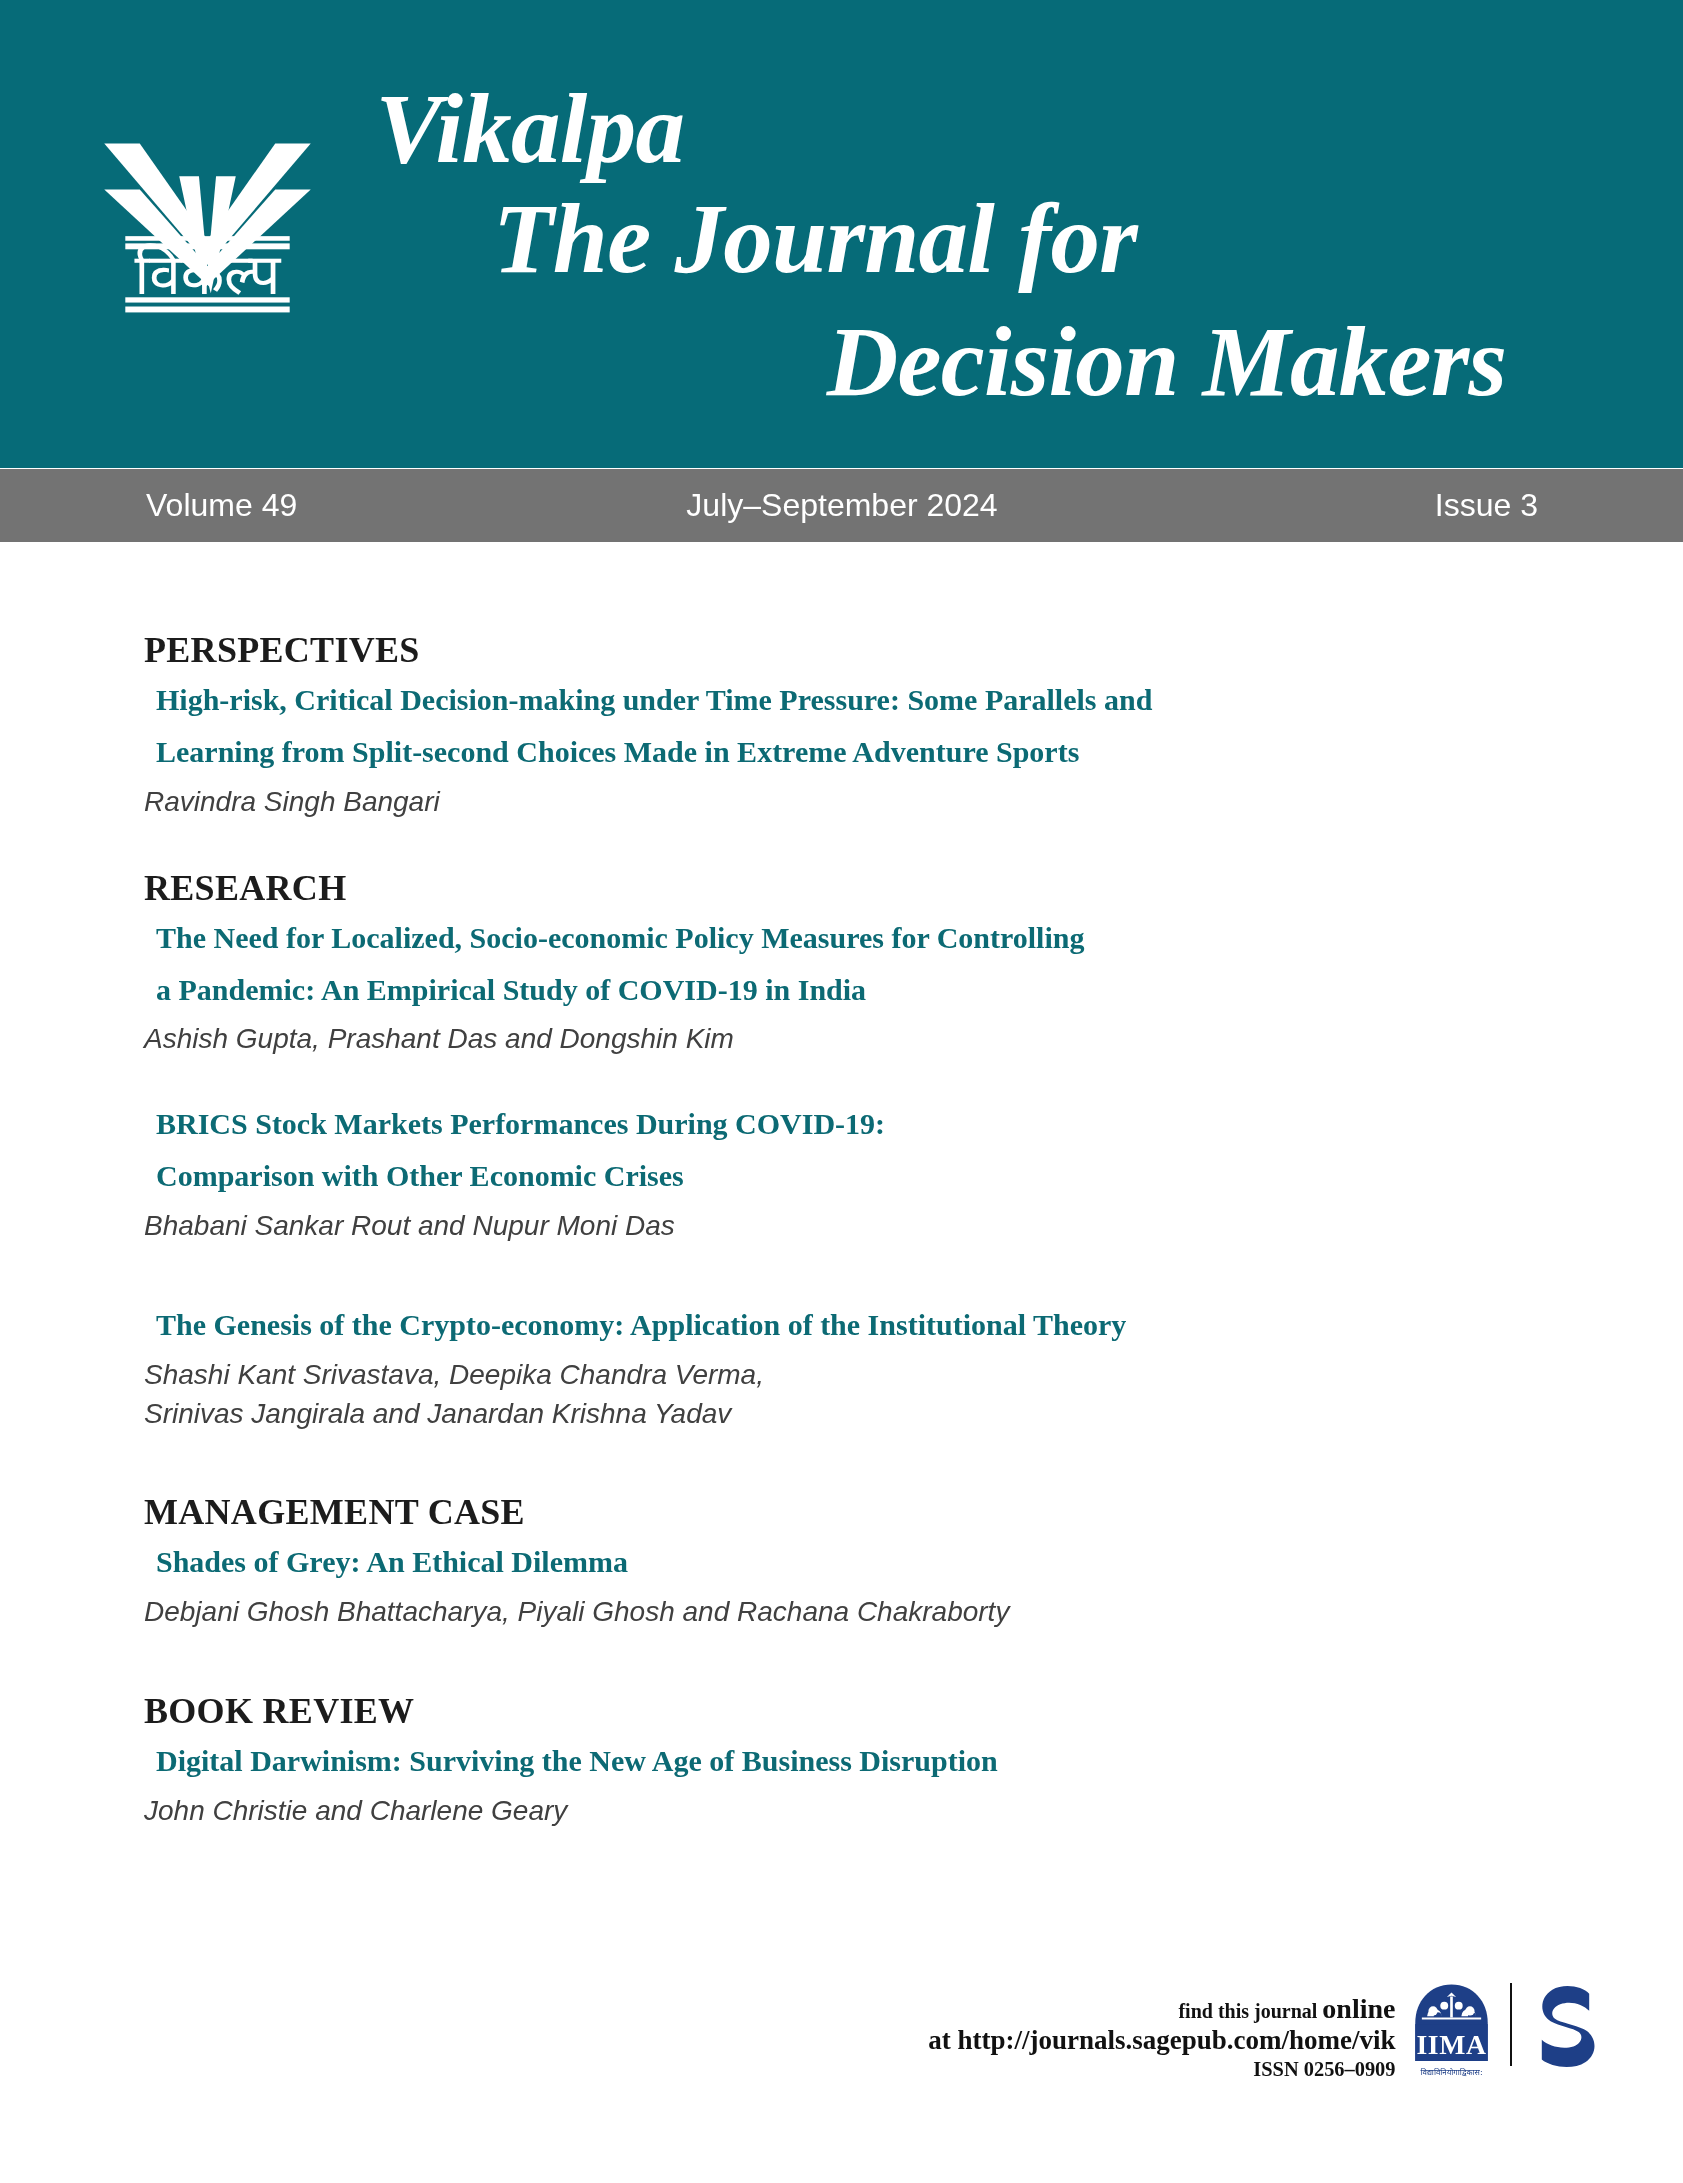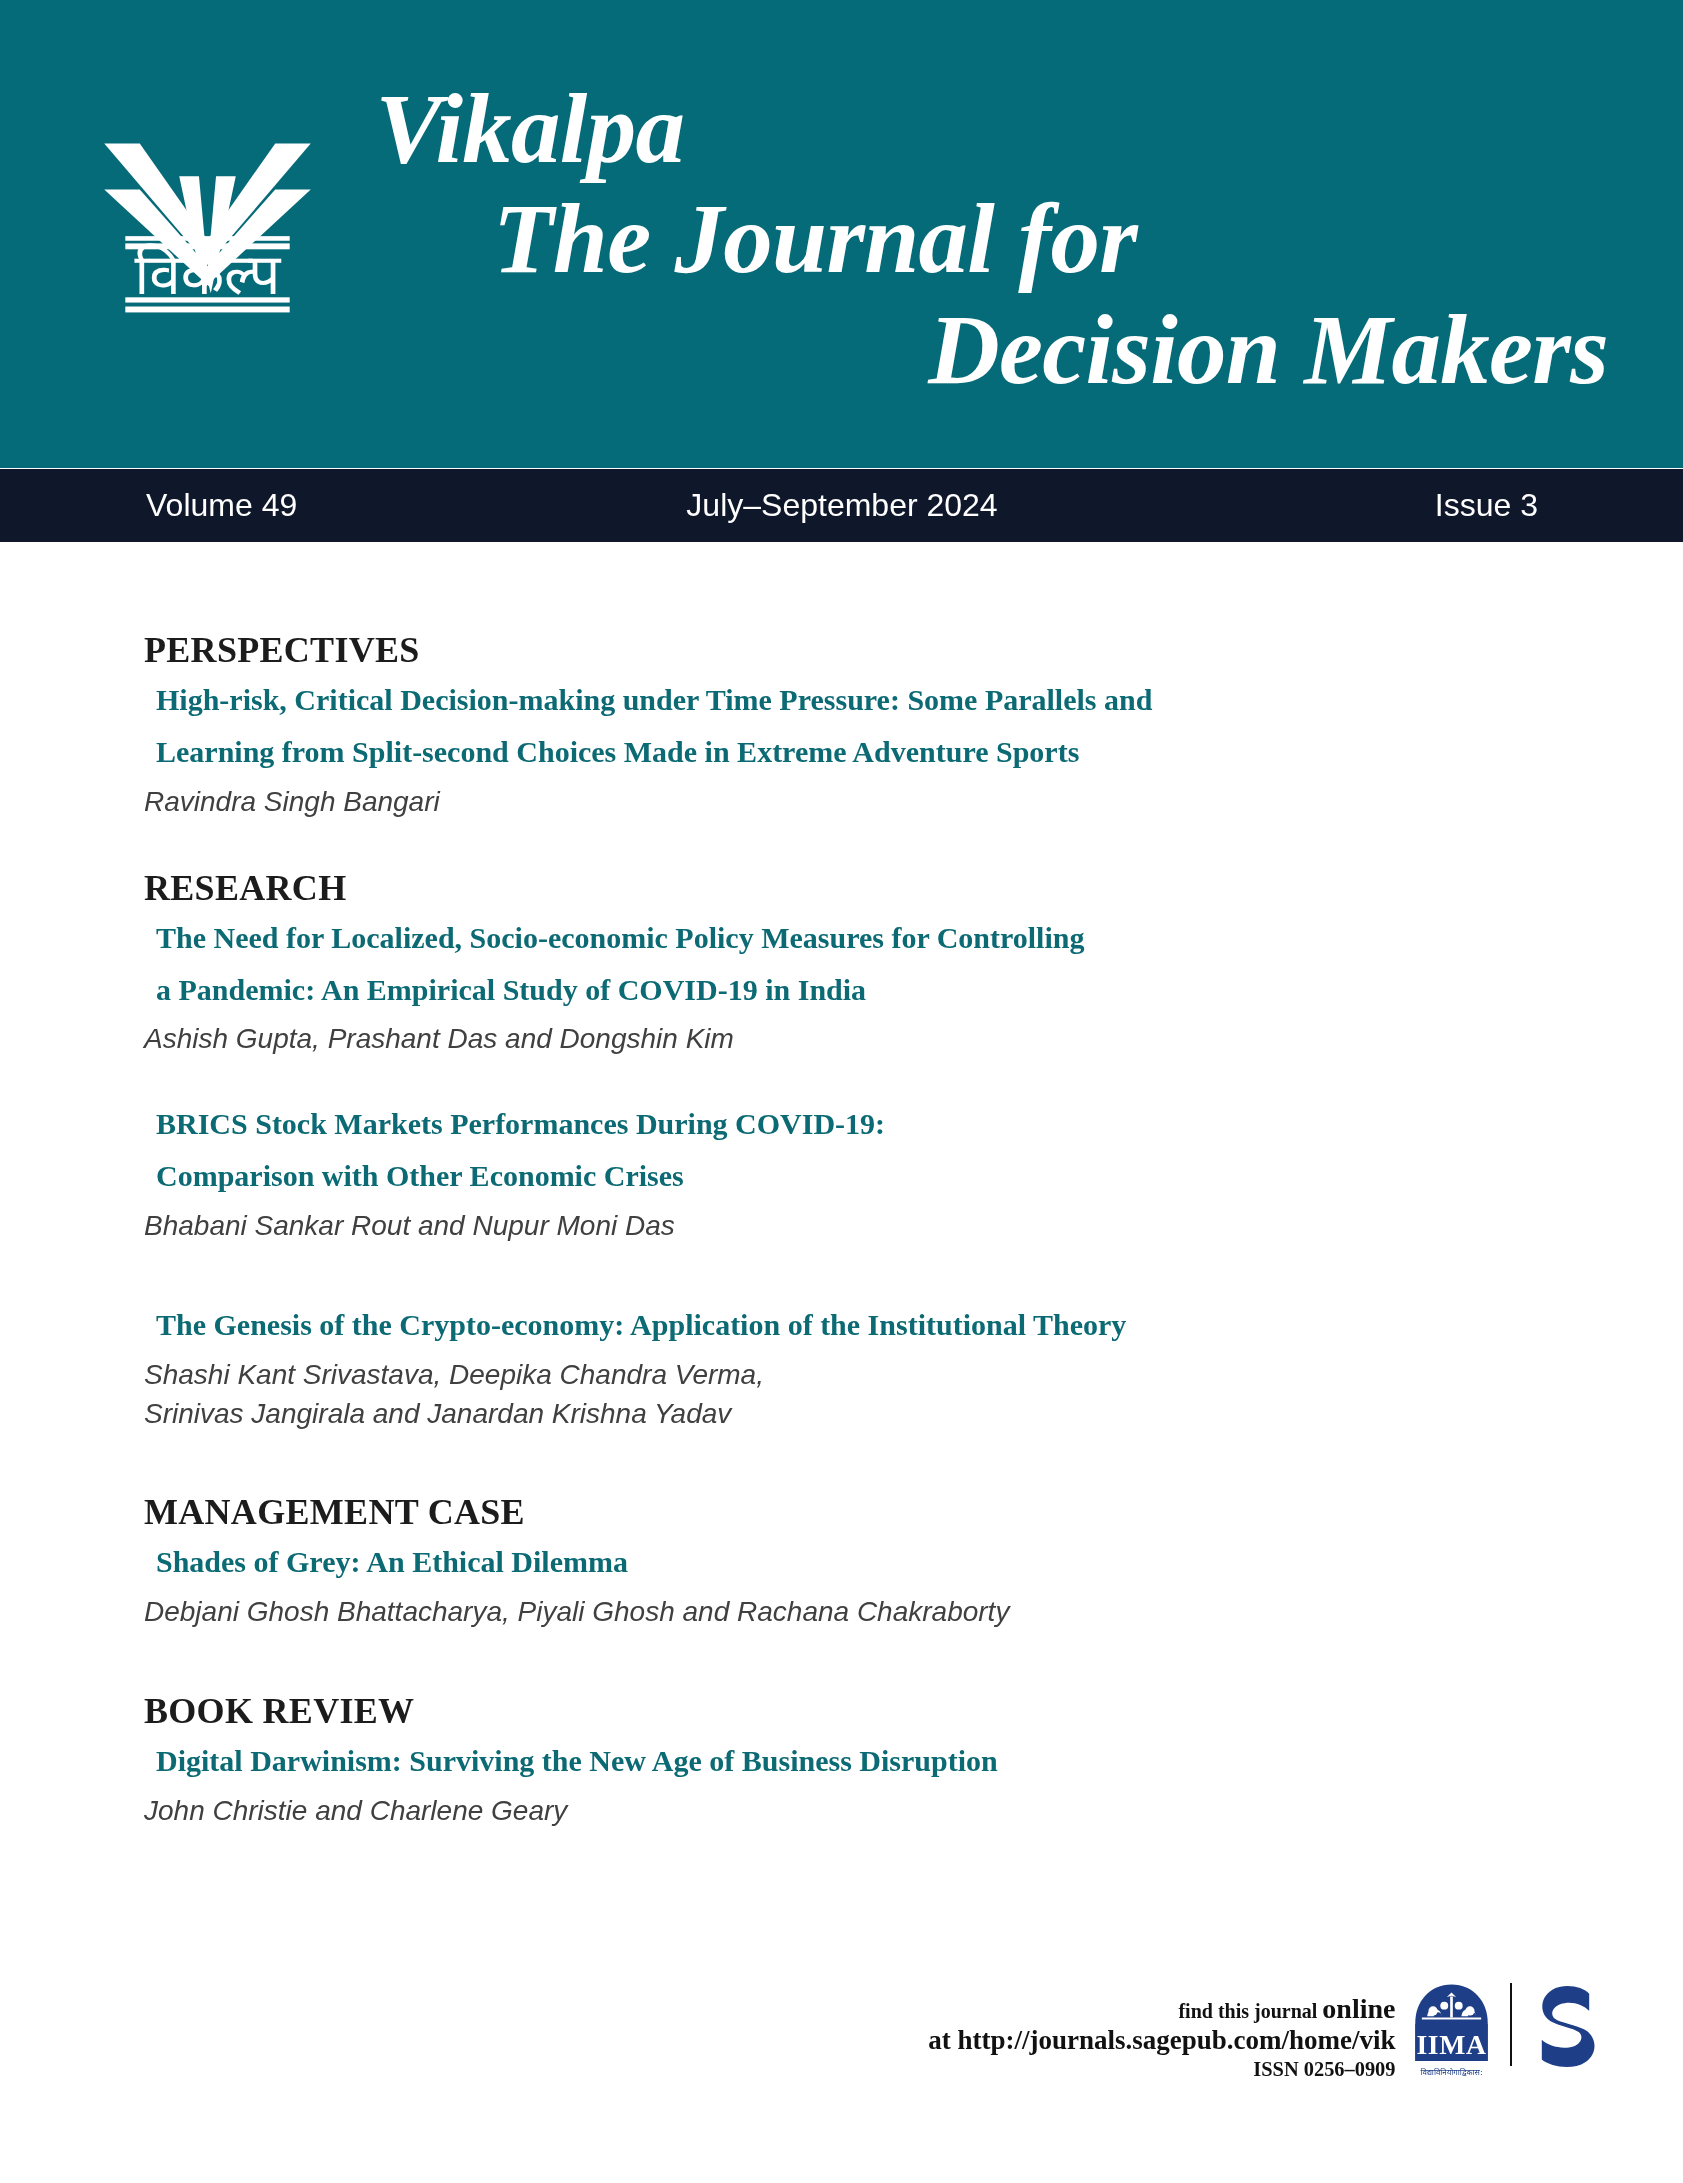--- a/index.html
+++ b/index.html
@@ -41,29 +41,29 @@
     color: #ffffff;
     font-family: "Liberation Serif", serif;
     font-style: italic;
     font-weight: 700;
     letter-spacing: -0.7px;
     line-height: 1;
     white-space: nowrap;
   }
   .jt-1 { font-size: 99px; text-align: left;   padding-left: 6.6px; }
   .jt-2 { font-size: 99px; text-align: left;   padding-left: 124px; margin-top: 11px; }
-  .jt-3 { font-size: 99px; text-align: right;   padding-left: 356px; margin-top: 12px; }
+  .jt-3 { font-size: 99px; text-align: center;   padding-left: 356px; margin-top: 24px; }
 
   
   .volume-bar {
     position: absolute;
     left: 0; top: 469px;
     width: 1684px;
     height: 73px;
-    background: #0f172a;
+    background: #737373;
     display: flex;
     align-items: center;
   }
   .vb-cell {
     color: #ffffff;
     font-family: "Liberation Sans", sans-serif;
     font-size: 32px;
     font-weight: 400;
     white-space: nowrap;
   }

